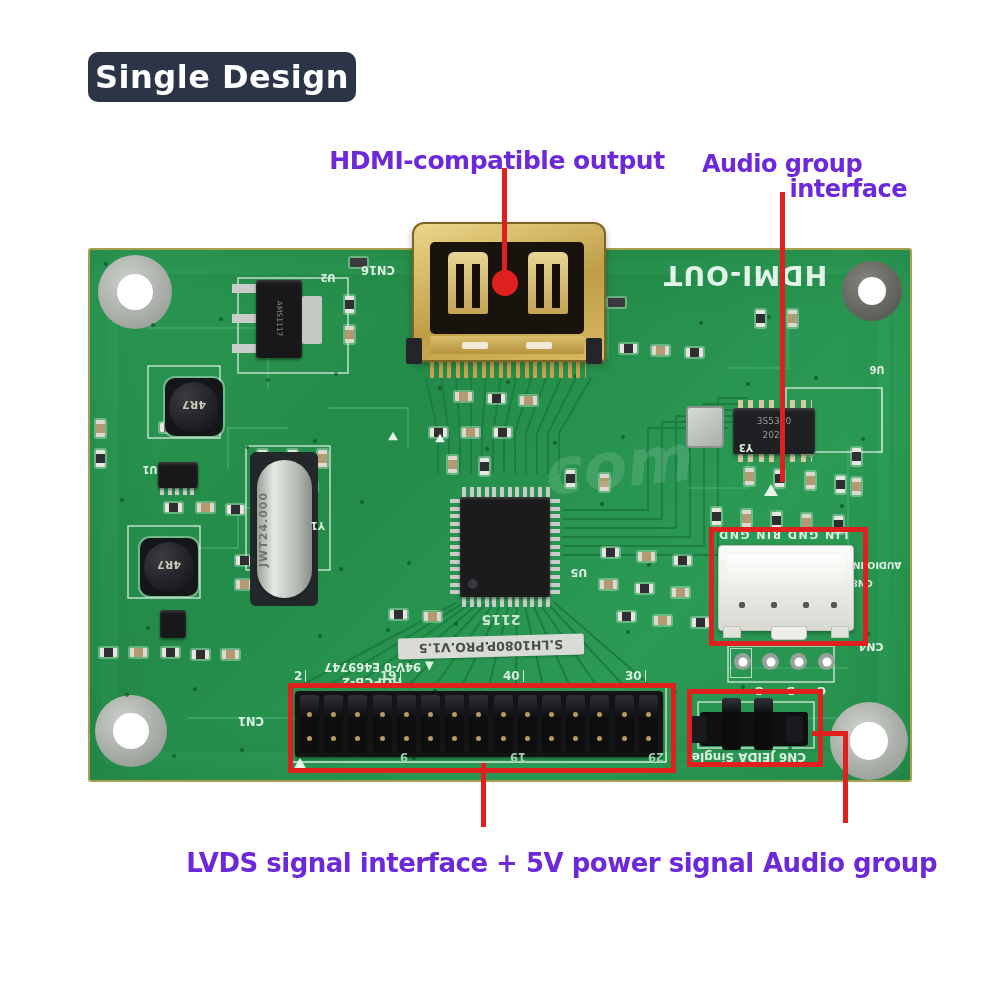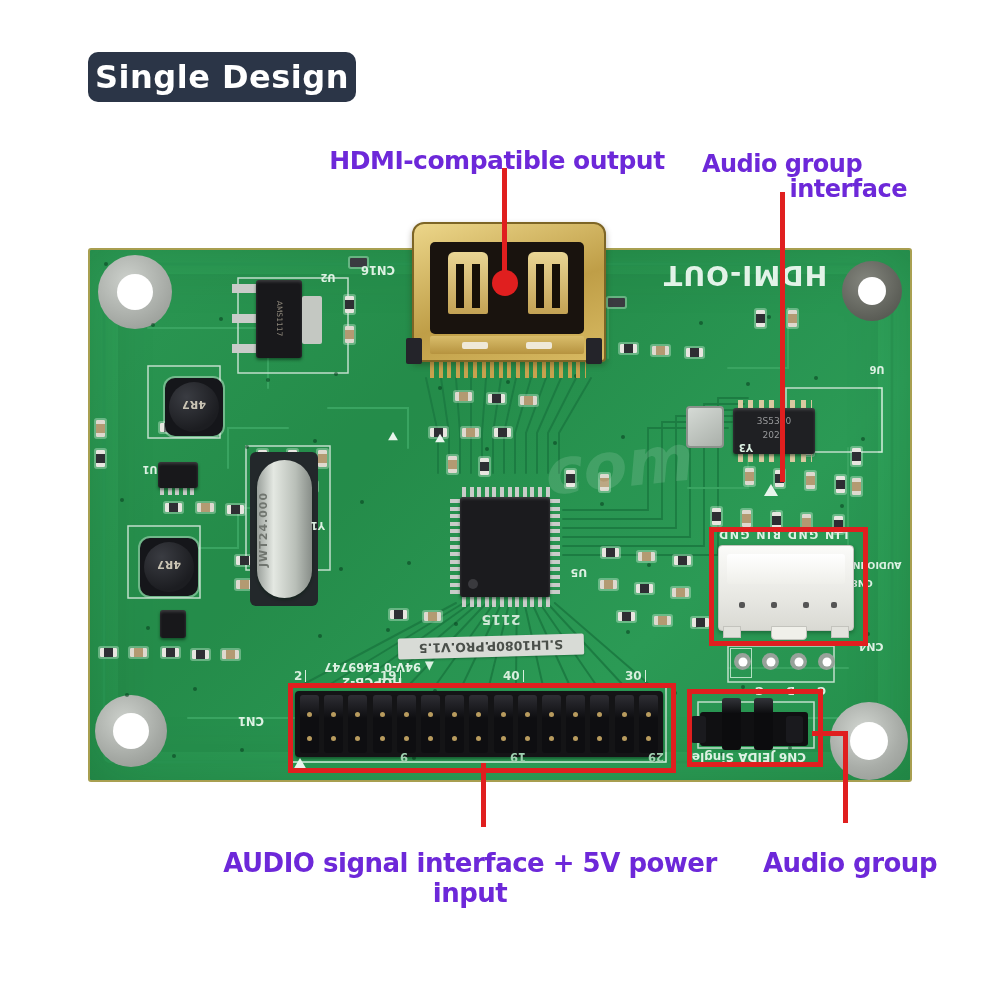--- a/index.html
+++ b/index.html
@@ -273,21 +273,21 @@
   <div class="rbox" style="left:709px;top:527px;width:149px;height:109px;"></div>
   <div class="rbox" style="left:288px;top:683px;width:378px;height:80px;"></div>
   <div class="rline" style="left:481px;top:763px;width:5px;height:64px;"></div>
   <div class="rbox" style="left:687px;top:689px;width:126px;height:68px;"></div>
   <div class="rline" style="left:812px;top:731px;width:36px;height:5px;"></div>
   <div class="rline" style="left:843px;top:731px;width:5px;height:92px;"></div>
 
   <div class="lbl" style="left:297px;top:134px;width:400px;font-size:25px;">HDMI-compatible output</div>
   <div class="lbl" style="left:657px;top:138px;width:250px;font-size:24px;">Audio group</div>
   <div class="lbl" style="left:657px;top:163px;width:250px;font-size:24px;text-align:right;">interface</div>
-  <div class="lbl" style="left:185px;top:836px;width:570px;font-size:26px;">AUDIO signal interface + 5V power input</div>
+  <div class="lbl" style="left:185px;top:836px;width:570px;font-size:26px;">LVDS signal interface + 5V power signal</div>
   <div class="lbl" style="left:738px;top:836px;width:224px;font-size:26px;">Audio group</div>
 
 <div style="position:absolute;left:300px;top:695px;width:19px;height:58px;z-index:11;border-radius:3px;
      background:linear-gradient(#2e2e34,#0e0e11 40%);"></div>
     <div style="position:absolute;left:307px;top:712px;width:5px;height:5px;z-index:12;background:#b89b5e;border-radius:50%;"></div>
     <div style="position:absolute;left:307px;top:736px;width:5px;height:5px;z-index:12;background:#b89b5e;border-radius:50%;"></div>
     <div style="position:absolute;left:324.2px;top:695px;width:19px;height:58px;z-index:11;border-radius:3px;
      background:linear-gradient(#2e2e34,#0e0e11 40%);"></div>
     <div style="position:absolute;left:331.2px;top:712px;width:5px;height:5px;z-index:12;background:#b89b5e;border-radius:50%;"></div>
     <div style="position:absolute;left:331.2px;top:736px;width:5px;height:5px;z-index:12;background:#b89b5e;border-radius:50%;"></div>

